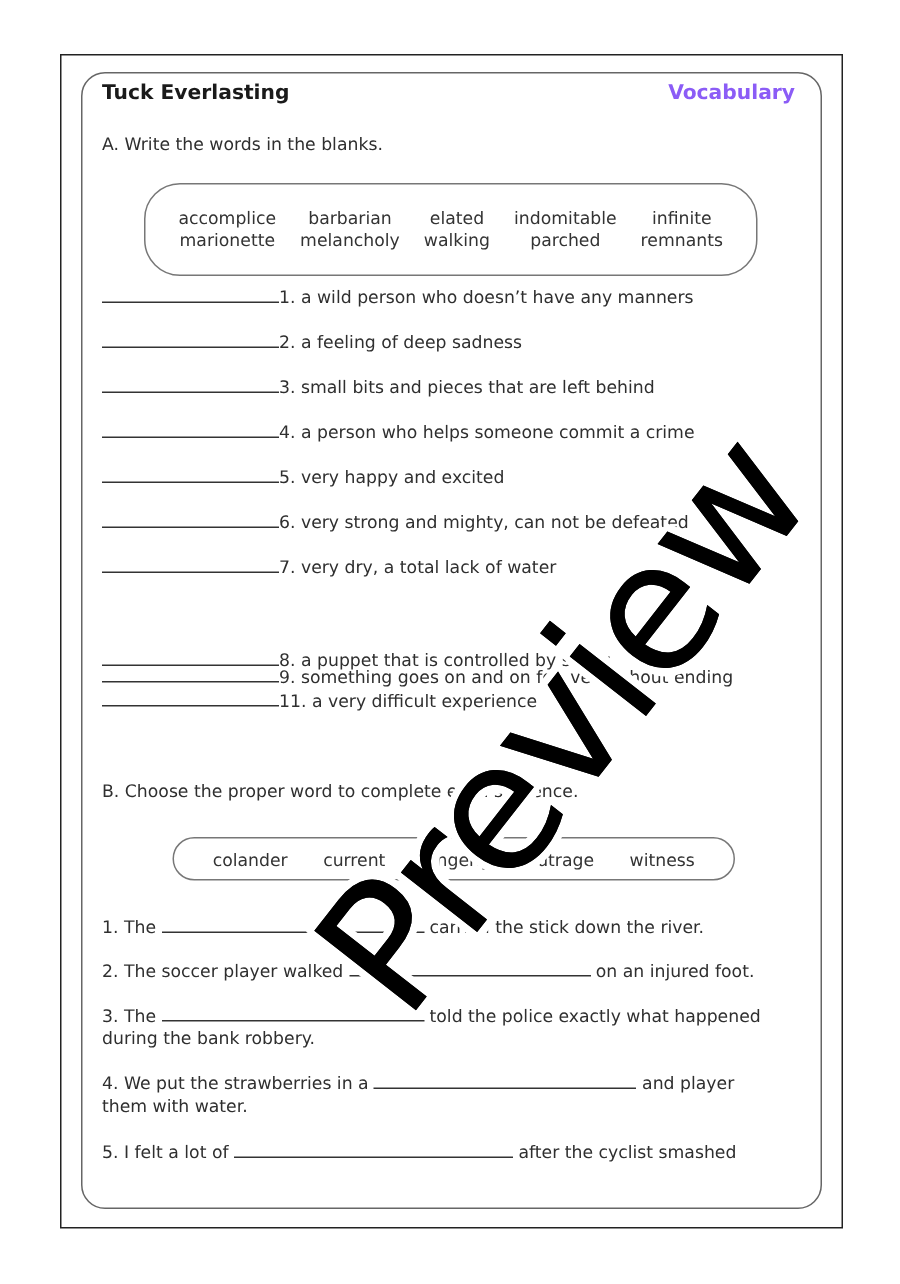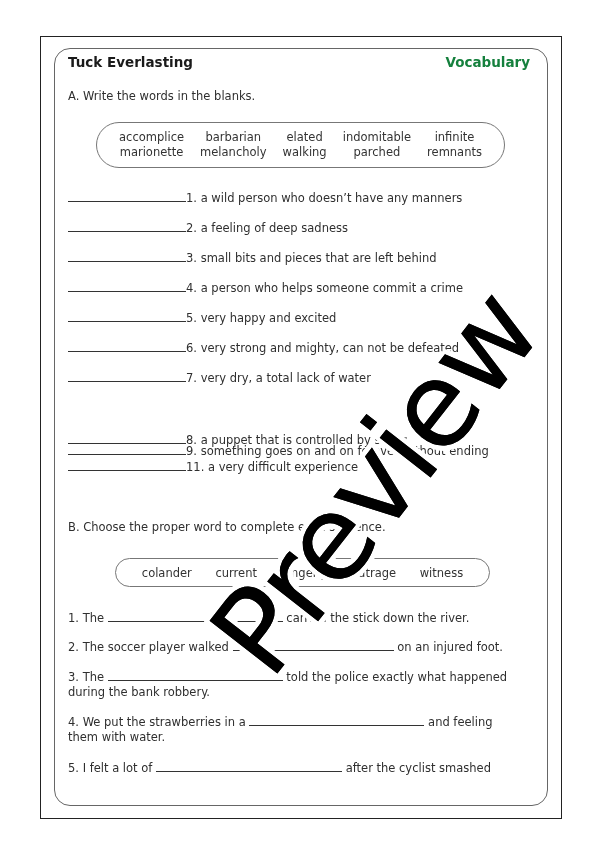--- a/index.html
+++ b/index.html
@@ -42,21 +42,21 @@
       font-weight: bold;
       color: #1a1a1a;
       text-align: center;
     }
     .header-right {
       position: absolute;
       right: 70px;
       top: 54px;
       font-size: 13.5px;
       font-weight: bold;
-      color: #15803d;
+      color: #8b5cf6;
     }
     .instruction {
       position: absolute;
       left: 68px;
       font-size: 11.5px;
       color: #2f2f2f;
     }
     .word-box {
       position: absolute;
       border: 1.2px solid #777;
@@ -65,21 +65,21 @@
       display: flex;
       justify-content: space-around;
       align-items: center;
       font-size: 11.5px;
       color: #333;
     }
     .word-box.a {
       left: 96px;
       top: 122px;
       width: 409px;
-      height: 46px;
+      height: 62px;
       padding: 0 14px;
     }
     .word-col {
       display: flex;
       flex-direction: column;
       align-items: center;
       line-height: 15px;
     }
     .word-box.b {
       left: 115px;
@@ -242,21 +242,21 @@
 <div class="sentence" style="top:670px;">
   <span>3. The</span>
   <span class="blank" style="width:175px;"></span>
   <span>told the police exactly what happened</span><br>
   <span>during the bank robbery.</span>
 </div>
 
 <div class="sentence" style="top:715px;">
   <span>4. We put the strawberries in a</span>
   <span class="blank" style="width:175px;"></span>
-  <span>and feeling</span><br>
+  <span>and player</span><br>
   <span>them with water.</span>
 </div>
 
 <div class="sentence" style="top:761px;">
   <span>5. I felt a lot of</span>
   <span class="blank" style="width:186px;"></span>
   <span>after the cyclist smashed</span><br>
 </div>
 
 <div class="watermark">Preview</div>

